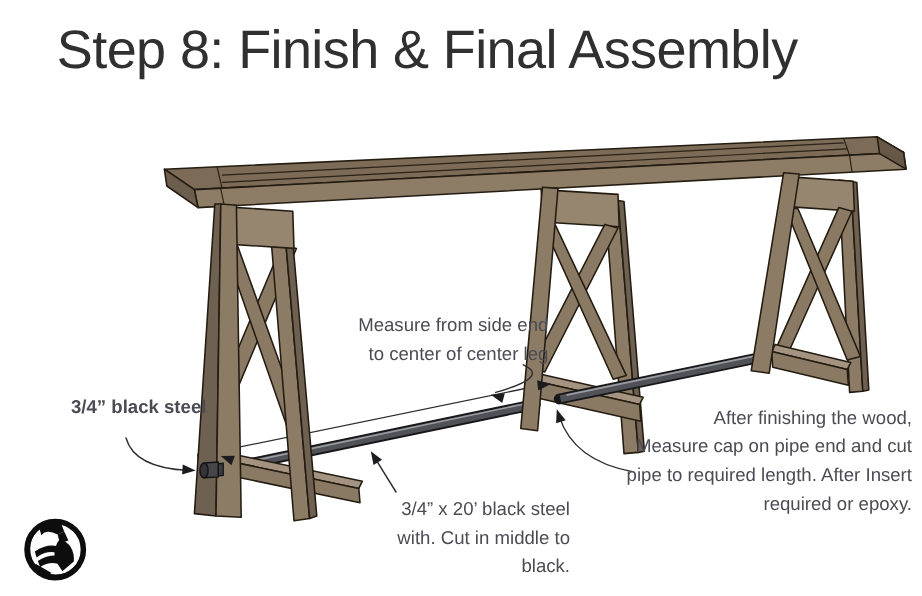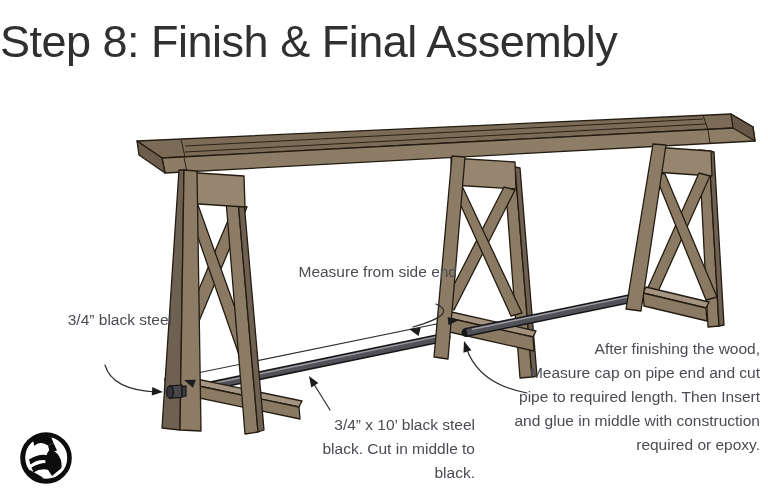--- a/index.html
+++ b/index.html
@@ -4,32 +4,33 @@
 <style>
   html,body{margin:0;padding:0;background:#fff;}
   body{
     width:768px;height:497px;position:relative;overflow:hidden;
     font-family:"Liberation Sans", sans-serif;
     --title-color:#303030;
     --text-color:#4b4b54;
   }
   .page-title{
     position:absolute;left:0;top:16px;width:712px;
+    text-align:center;
     font-size:45px;font-weight:300;letter-spacing:-0.5px;
     color:var(--title-color);
     white-space:nowrap;
   }
   .note{
     position:absolute;text-align:right;
     font-size:15.5px;line-height:24px;font-weight:400;
     color:var(--text-color);
   }
   .note span{display:block;}
   #measure-note{left:252px;top:260px;width:205px;}
-  #cap-note{left:22px;top:308px;width:150px;}
+  #cap-note{left:22px;top:328px;width:150px;font-weight:bold;}
   #pipe-note{left:305px;top:413px;width:170px;}
   #finish-note{left:500px;top:337px;width:260px;}
   svg.scene{position:absolute;left:0;top:0;}
   .wood{stroke:#241c11;stroke-width:1.3;stroke-linejoin:round;}
   .seam{stroke:#2a2216;stroke-width:1;fill:none;}
   .leader{stroke:#2e2e33;stroke-width:1.2;fill:none;stroke-linecap:round;}
   .ah{fill:#1c1c1f;}
 </style>
 </head>
 <body style="--title-color: #303030; --text-color: #4b4b54; background: rgb(255, 255, 255);">
@@ -132,31 +133,31 @@
     <path fill="#0d0d0d" d="M48,445.5 L53.5,443 L57,450.5 L50,453 Z"></path>
     <path fill="#0d0d0d" d="M50,449 Q62.5,454 61.5,468 L52,476 L45.5,466 Q44.5,455.5 50,449 Z"></path>
     <path fill="#0d0d0d" d="M29,459.5 Q42,451 54.5,457.5 L53.5,463 Q41.5,456.5 30.5,464.5 Z"></path>
     <path fill="#0d0d0d" d="M31.5,467.5 Q43.5,460 55.5,465 L53.5,471.5 Q42.5,466.5 33.5,472.5 Z"></path>
     <path fill="#0d0d0d" d="M30,470 L43,477.5 L36.5,481.5 Q30,477.5 28.8,471 Z"></path>
   </g>
 </svg>
 
 <div class="note" id="measure-note">
   <span>Measure from side end</span>
+  <span>to center of center leg</span>
 </div>
 
 <div class="note" id="cap-note">
   <span>3/4” black steel</span>
 </div>
 
 <div class="note" id="pipe-note">
-  <span>3/4” x 10’ black steel</span>
-  <span>black. Cut in middle to</span>
+  <span>3/4” x 20’ black steel</span>
+  <span>with. Cut in middle to</span>
   <span>black.</span>
 </div>
 
 <div class="note" id="finish-note">
   <span>After finishing the wood,</span>
   <span>Measure cap on pipe end and cut</span>
-  <span>pipe to required length. Then Insert</span>
-  <span>and glue in middle with construction</span>
+  <span>pipe to required length. After Insert</span>
   <span>required or epoxy.</span>
 </div>
 
 </body></html>

